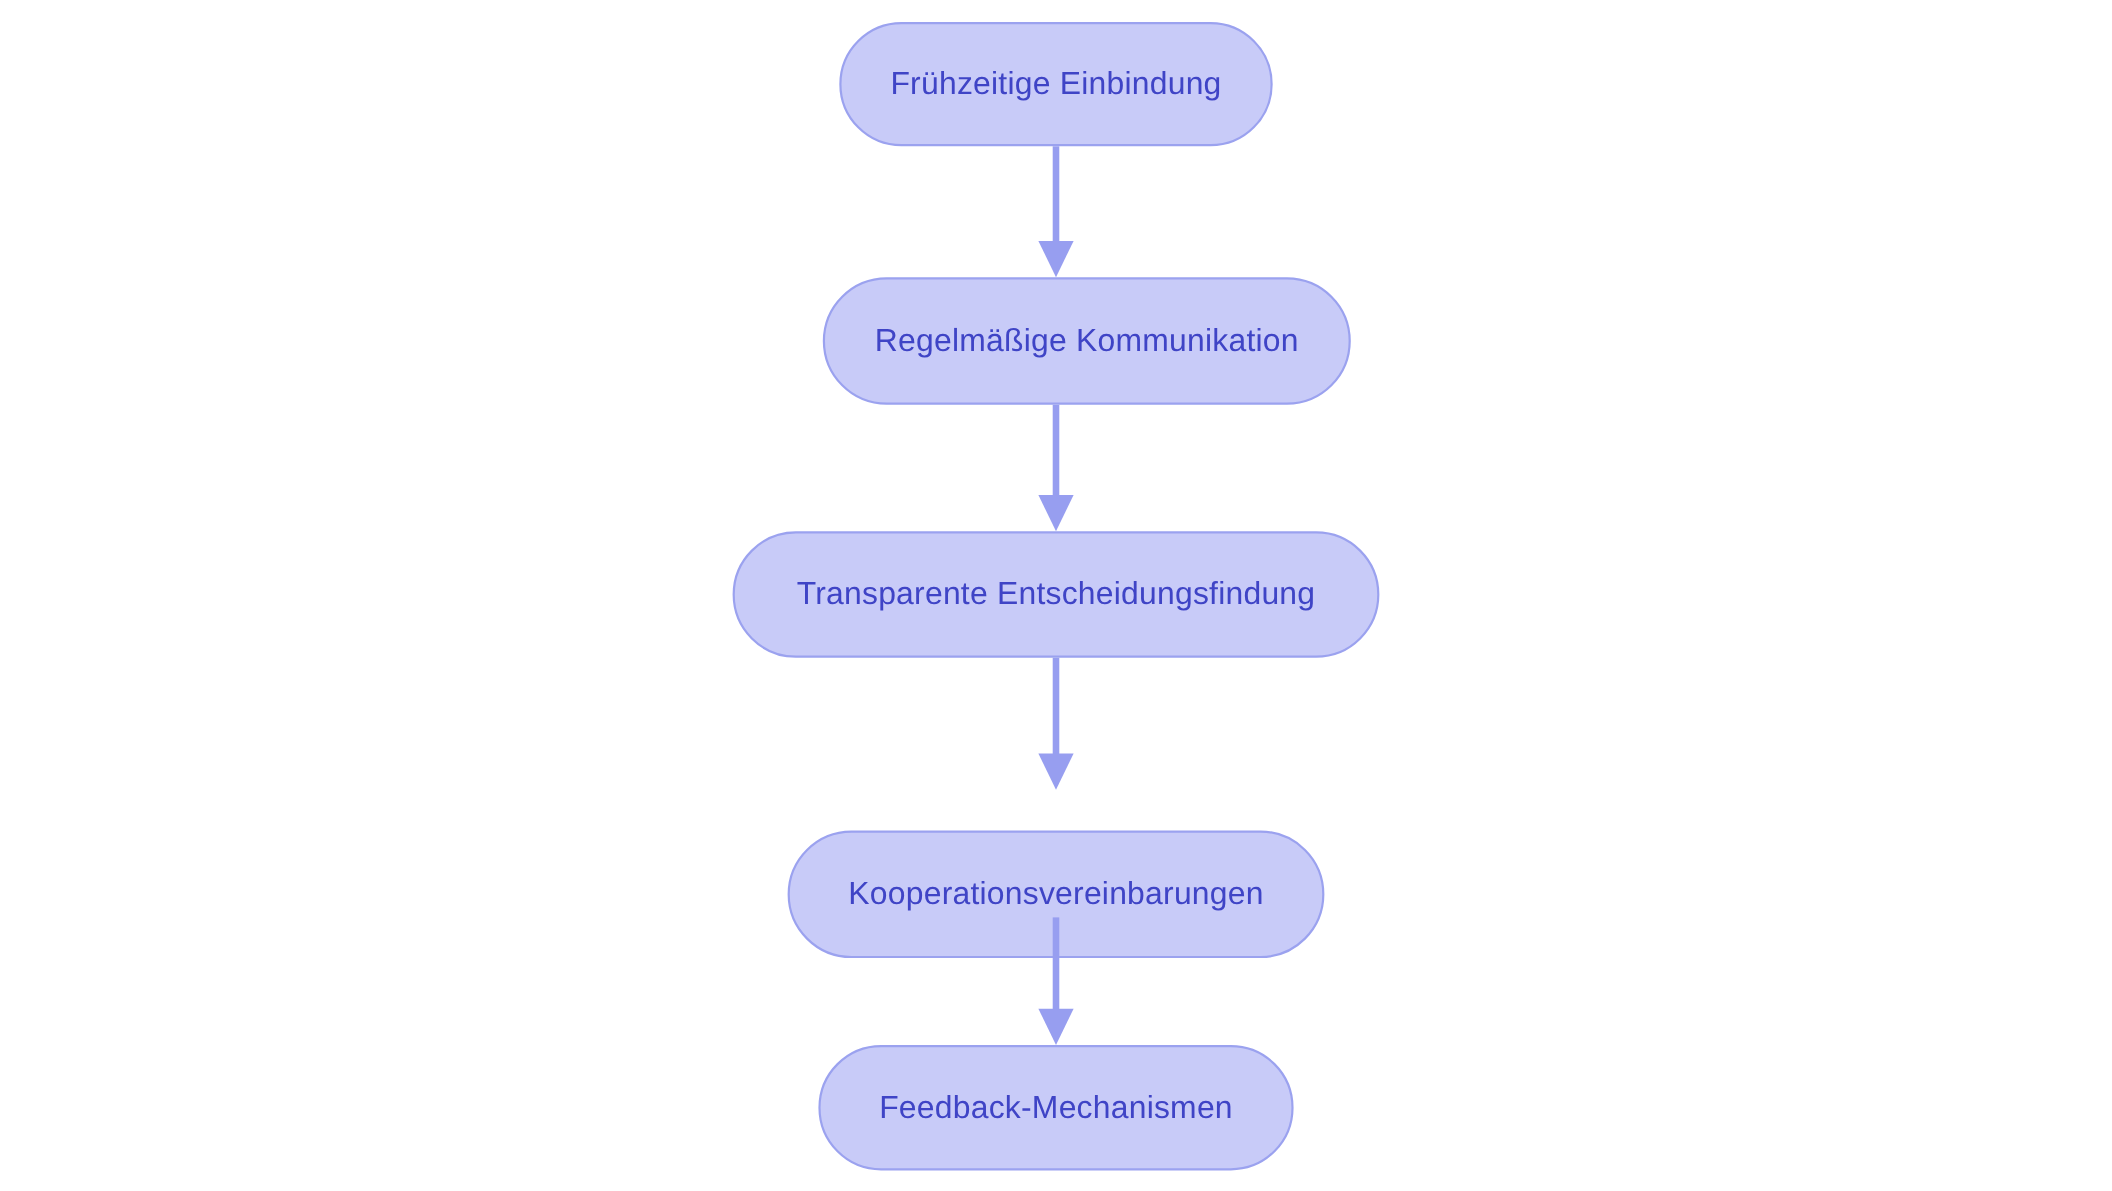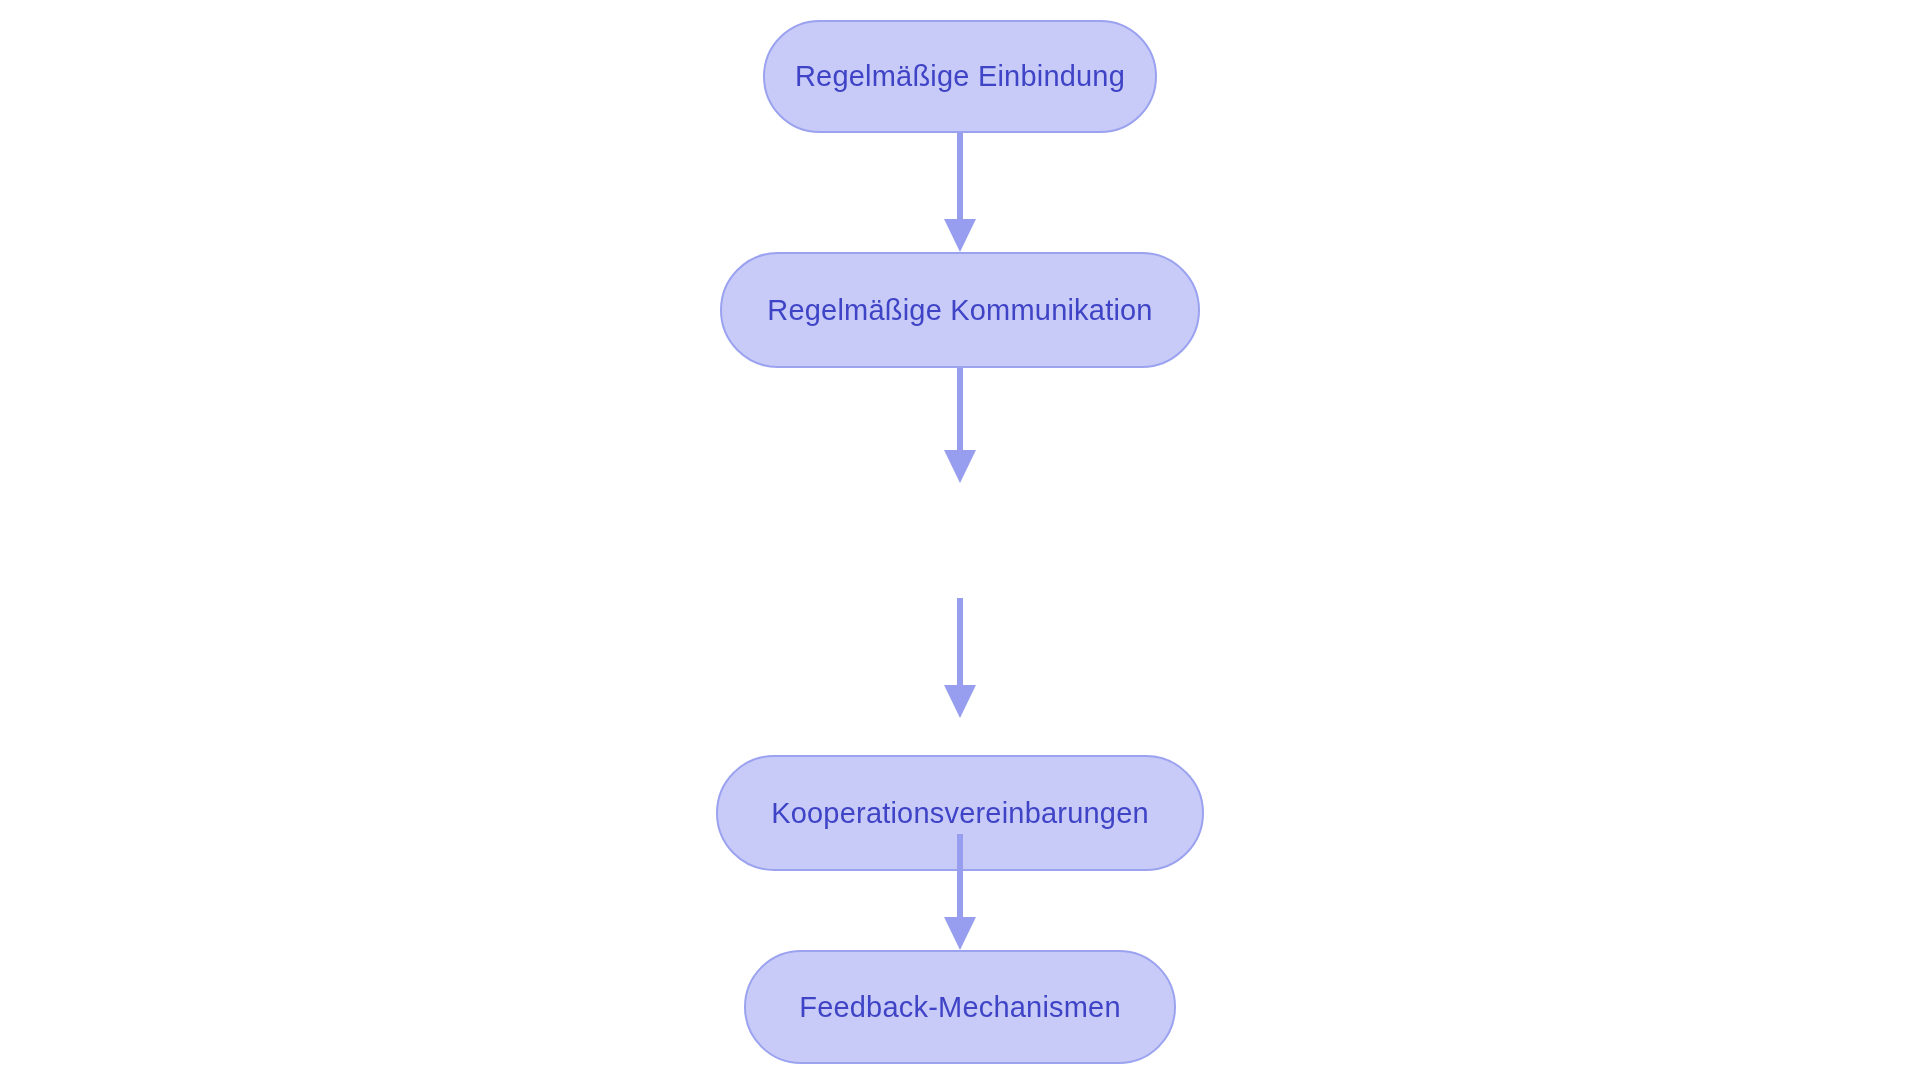--- a/index.html
+++ b/index.html
@@ -26,21 +26,21 @@
     justify-content: center;
   }
   .node-label {
     color: var(--node-text, #3f44c6);
     font-size: 29px;
     letter-spacing: 0.2px;
     white-space: nowrap;
     text-align: center;
   }
   .node-1 { left: 763px; top:  20px; width: 394px; height: 113px; }
-  .node-2 { left: 720px; top: 252px; width: 480px; height: 116px; }
+  .node-2 { left: 748px; top: 252px; width: 480px; height: 116px; }
   .node-3 { left: 666px; top: 483px; width: 588px; height: 115px; }
   .node-4 { left: 716px; top: 755px; width: 488px; height: 116px; }
   .node-5 { left: 744px; top: 950px; width: 432px; height: 114px; }
 
   .arrow {
     position: absolute;
     width: 34px;
     margin-left: -17px;
     left: 960px;
   }
@@ -69,37 +69,40 @@
     border-right: 16px solid transparent;
     border-top: 33px solid var(--arrow-color, #979ef0);
   }
 </style>
 </head>
 <body>
 
 <div class="canvas">
 
   <div class="node node-1">
-    <span class="node-label">Regelmäßige Einbindung</span>
+    <span class="node-label">Frühzeitige Einbindung</span>
   </div>
 
   <div class="arrow arrow-1">
     <div class="arrow-line"></div>
     <div class="arrow-head"></div>
   </div>
 
   <div class="node node-2">
     <span class="node-label">Regelmäßige Kommunikation</span>
   </div>
 
   <div class="arrow arrow-2">
     <div class="arrow-line"></div>
     <div class="arrow-head"></div>
   </div>
 
+  <div class="node node-3">
+    <span class="node-label">Transparente Entscheidungsfindung</span>
+  </div>
 
   <div class="arrow arrow-3">
     <div class="arrow-line"></div>
     <div class="arrow-head"></div>
   </div>
 
   <div class="node node-4">
     <span class="node-label">Kooperationsvereinbarungen</span>
   </div>
 

